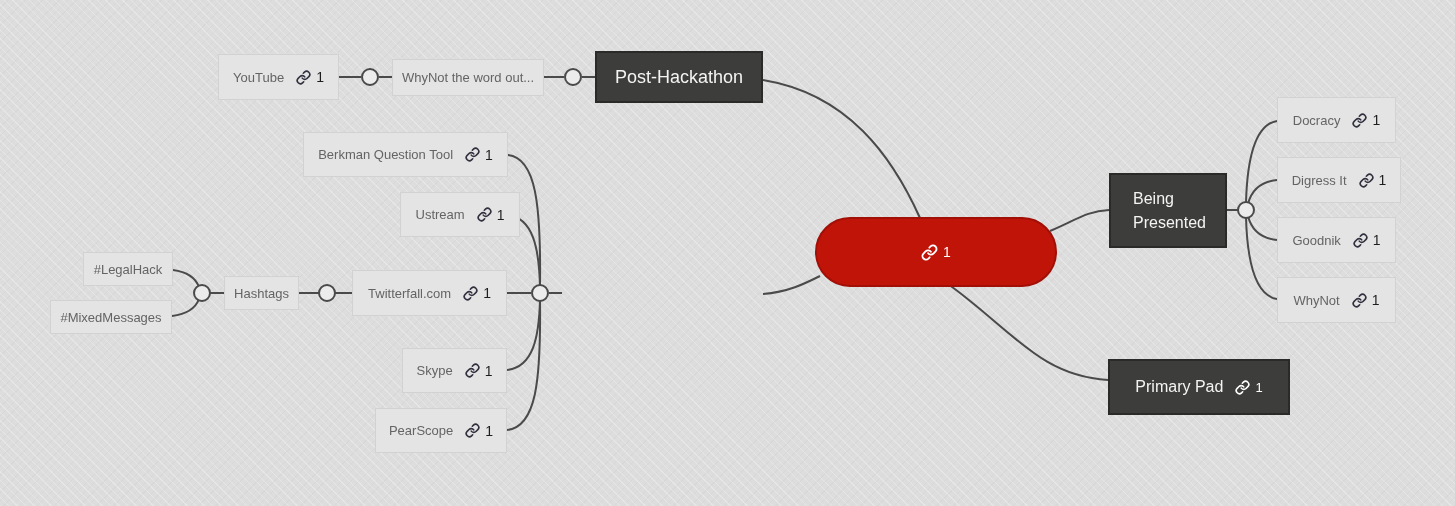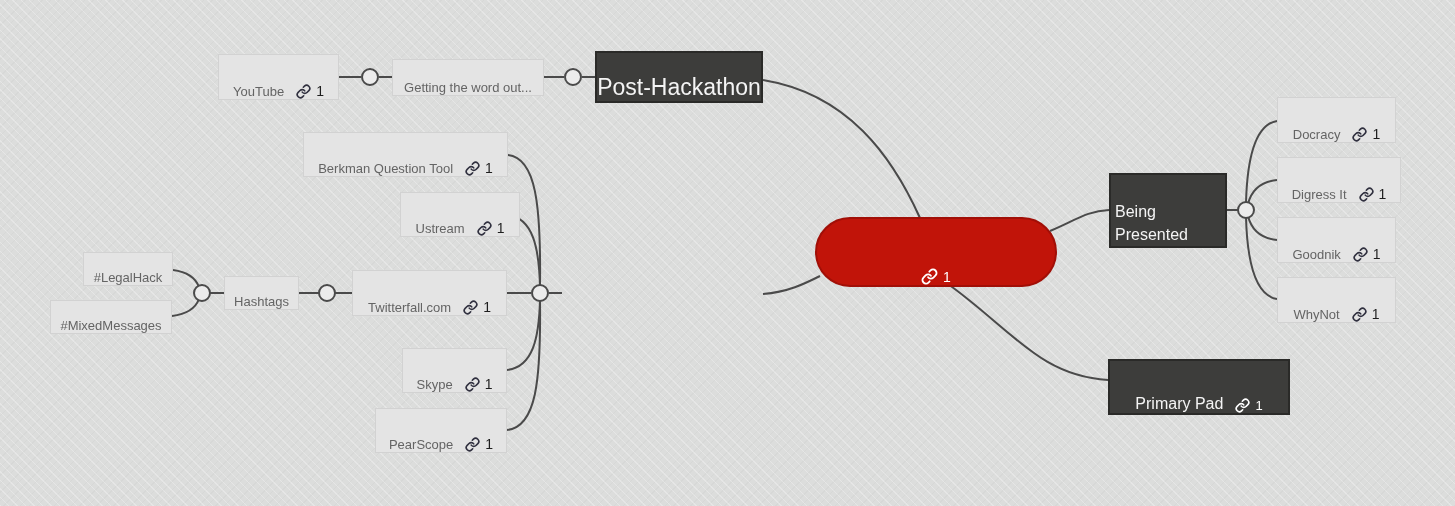--- a/index.html
+++ b/index.html
@@ -12,43 +12,43 @@
     background-color:#dcdddc;
     background-image:
       repeating-linear-gradient(45deg, rgba(255,255,255,0.28) 0 1px, rgba(255,255,255,0) 1px 6px),
       repeating-linear-gradient(-45deg, rgba(0,0,0,0.022) 0 1px, rgba(0,0,0,0) 1px 6px);
   }
   svg.wires{position:absolute;left:0;top:0;width:1455px;height:506px;display:block;}
   .wire{fill:none;stroke:#4a4a4a;stroke-width:2;}
   .handle{fill:#ececec;stroke:#4a4a4a;stroke-width:2;}
   .node{
     position:absolute;box-sizing:border-box;
-    display:flex;align-items:flex-end;justify-content:center;gap:12px;
+    display:flex;align-items:center;justify-content:center;gap:12px;
     white-space:nowrap;overflow:hidden;
   }
   .node.light{
     background:#e4e4e4;border:1px solid #d2d2d2;
     color:#646464;font-size:13px;
   }
   .node.light .link-count{color:#1e1e1e;font-size:14px;}
   .node.light .link-icon{color:#30303f;}
   .node.dark{
     background:#3d3d3b;border:2px solid #2a2a28;
-    color:#f4f4f4;font-size:23px;
+    color:#f4f4f4;font-size:18px;
   }
   .node.dark .link-count,.node.root .link-count{color:#ffffff;font-size:13px;}
   .node.dark .link-icon,.node.root .link-icon{color:#ffffff;}
   .node.root{
     background:#c11409;border:2px solid #a10f07;border-radius:35px;
     color:#ffffff;font-size:22px;
   }
   .node.root .link-count{font-size:14px;}
   .node.multiline{
     justify-content:flex-start;text-align:left;
-    padding-left:4px;white-space:normal;
+    padding-left:22px;white-space:normal;
     font-size:16px;line-height:1.45;
   }
   .link-badge{display:inline-flex;align-items:center;gap:5px;flex:0 0 auto;}
   .link-icon{display:inline-flex;}
   .link-icon svg{display:block;}
 </style>
 </head>
 <body>
 
 <div class="stage">
@@ -98,21 +98,21 @@
           <svg width="15" height="15" viewBox="0 0 24 24" fill="none" stroke="currentColor" stroke-width="2.6" stroke-linecap="round">
             <path d="M10 13a5 5 0 0 0 7.54.54l3-3a5 5 0 0 0-7.07-7.07l-1.72 1.71"></path>
             <path d="M14 11a5 5 0 0 0-7.54-.54l-3 3a5 5 0 0 0 7.07 7.07l1.71-1.71"></path>
           </svg>
         </span>
       <span class="link-count">1</span>
     </span>
   </div>
 
   <div class="node light" style="left:392px;top:59px;width:152px;height:37px">
-    <span>Getting the word out...</span>
+    <span>WhyNot the word out...</span>
   </div>
 
   <div class="node dark" style="left:595px;top:51px;width:168px;height:52px">
     <span>Post-Hackathon</span>
   </div>
 
   <div class="node light" style="left:303px;top:132px;width:205px;height:45px">
     <span>Berkman Question Tool</span>
     <span class="link-badge">
       <span class="link-icon">

